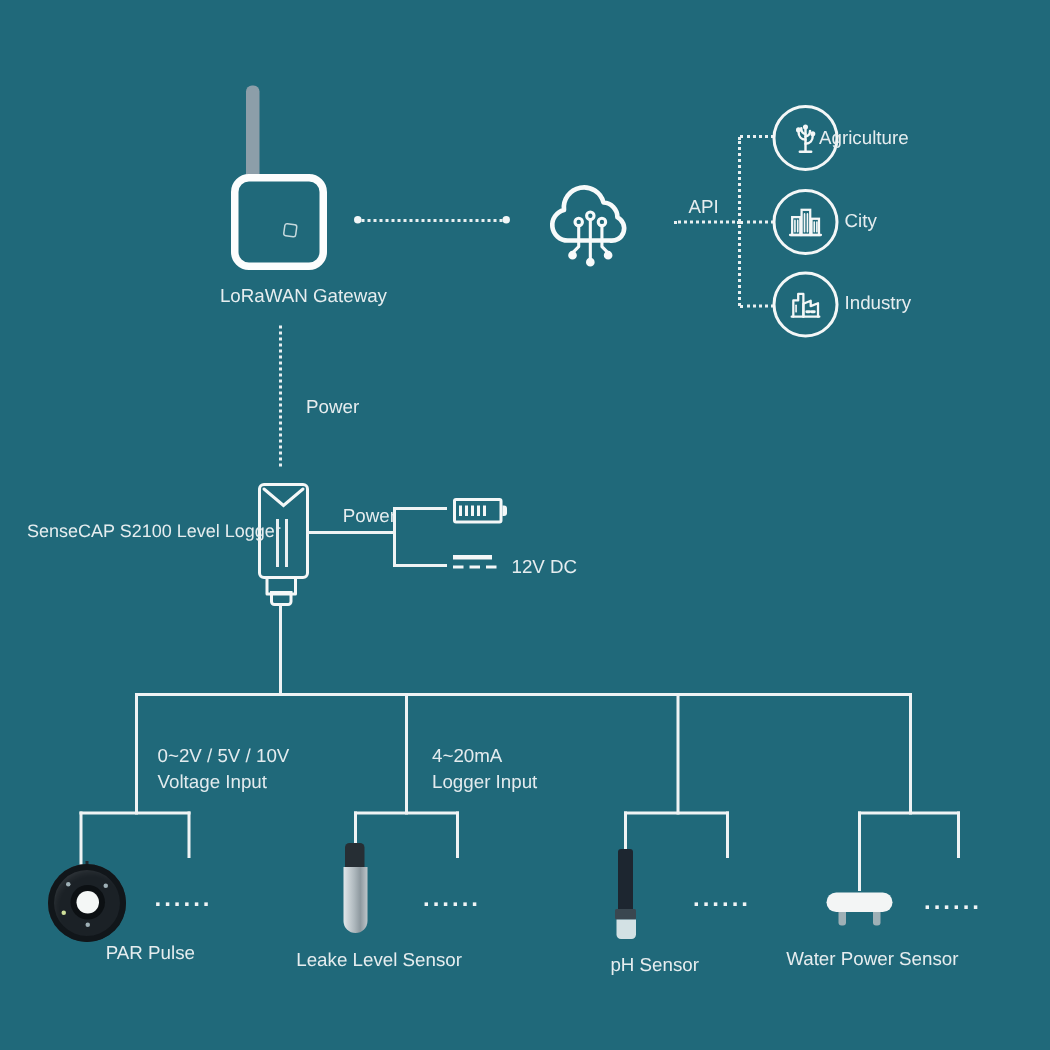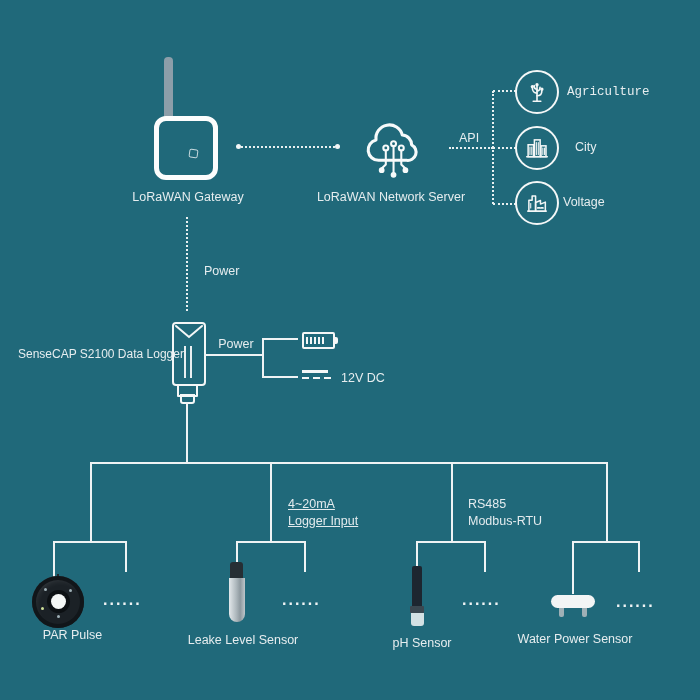--- a/index.html
+++ b/index.html
@@ -5,21 +5,21 @@
   html,body{margin:0;padding:0;}
   .canvas{
     position:relative;width:700px;height:700px;overflow:hidden;
     background:#20697A;
     font-family:"Liberation Sans", sans-serif;
     color:#E6EDEF;
   }
   .abs{position:absolute;}
   .lbl{font-size:12.5px;color:#E6EDEF;white-space:nowrap;}
   .lbl2{font-size:12.5px;line-height:17px;color:#E3EBEE;white-space:nowrap;}
-  .center{text-align:center;}
+  .center{text-align:right;}
   .hline{background:#EFF3F4;height:2px;}
   .vline{background:#EFF3F4;width:2px;}
   .dot-h{border-top:2px dotted #E9F0F1;height:0;}
   .dot-v{border-left:2px dotted #E9F0F1;width:0;}
   .end-dot{width:5px;height:5px;border-radius:50%;background:#F2F6F7;}
   .gw-square{
     width:54px;height:54px;border:5px solid #FCFDFD;border-radius:12px;
   }
   .antenna{width:9px;height:62px;background:#8C9EA9;border-radius:4px 4px 0 0;}
   .circle-icon{
@@ -73,21 +73,20 @@
         <circle cx="39" cy="29" r="2.4" fill="none"></circle>
         <path d="M24 31.5 V45 l-4 4"></path>
         <path d="M31.5 27.5 V53"></path>
         <path d="M39 31.5 V45 l4 4"></path>
         <circle cx="20" cy="50.5" r="1.8" fill="#F7FAFA"></circle>
         <circle cx="31.5" cy="55" r="1.8" fill="#F7FAFA"></circle>
         <circle cx="43" cy="50.5" r="1.8" fill="#F7FAFA"></circle>
       </g>
     </svg>
   </div>
-  <div class="abs lbl center" style="left:305px;top:190px;width:172px;">LoRaWAN Network Server</div>
 
   <div class="abs lbl" style="left:459px;top:131px;">API</div>
   <div class="abs dot-h" style="left:449px;top:147px;width:44px;"></div>
   <div class="abs dot-v" style="left:492px;top:91px;height:113px;"></div>
   <div class="abs dot-h" style="left:493px;top:90px;width:23px;"></div>
   <div class="abs dot-h" style="left:493px;top:147px;width:23px;"></div>
   <div class="abs dot-h" style="left:493px;top:203px;width:23px;"></div>
 
   <div class="abs circle-icon" style="left:515px;top:70px;">
     <svg width="26" height="26" viewBox="0 0 24 24" fill="none" stroke="#F4F7F7" stroke-width="1.5" stroke-linecap="round">
@@ -95,58 +94,58 @@
       <path d="M12 13 C9.5 13 7.7 11 7.7 8"></path>
       <path d="M12 15.5 C14.8 15.5 16.5 13.5 16.5 10.5"></path>
       <path d="M12 9.5 C10.4 9.5 9.4 8 9.4 6"></path>
       <path d="M12 11 C13.7 11 14.8 9.6 14.8 7.6"></path>
       <circle cx="7.7" cy="7" r="0.8" fill="#F4F7F7"></circle>
       <circle cx="16.5" cy="9.4" r="0.8" fill="#F4F7F7"></circle>
       <circle cx="12" cy="5.3" r="0.8" fill="#F4F7F7"></circle>
       <path d="M8.5 20.5 h7"></path>
     </svg>
   </div>
-  <div class="abs lbl" style="left:567px;top:85px;font-family:Liberation Mono, monospace;">Agriculture</div>
+  <div class="abs lbl" style="left:546px;top:85px;">Agriculture</div>
 
   <div class="abs circle-icon" style="left:515px;top:126px;">
     <svg width="26" height="26" viewBox="0 0 24 24" fill="none" stroke="#F4F7F7" stroke-width="1.4" stroke-linecap="round">
       <rect x="3.8" y="9" width="5" height="11"></rect>
       <rect x="9.6" y="4.5" width="5.3" height="15.5"></rect>
       <rect x="15.7" y="10" width="4.6" height="10"></rect>
       <path d="M5.5 11 v7 M7.2 11 v7 M11.4 7 v11 M13.2 7 v11 M17.4 12 v6 M19 12 v6" stroke-width="1"></path>
       <path d="M2.5 20 h19"></path>
     </svg>
   </div>
-  <div class="abs lbl" style="left:575px;top:140px;text-align:right;">City</div>
+  <div class="abs lbl" style="left:563px;top:140px;text-align:right;">City</div>
 
   <div class="abs circle-icon" style="left:515px;top:181px;">
     <svg width="26" height="26" viewBox="0 0 24 24" fill="none" stroke="#F4F7F7" stroke-width="1.4" stroke-linecap="round" stroke-linejoin="round">
       <path d="M4.5 19.5 V9.5 h3 V5.5 h3.2 V19.5"></path>
       <path d="M10.7 19.5 V11.5 l4.5 -1.8 V13 l4.5 -1.8 V19.5"></path>
       <path d="M3.5 19.5 h17"></path>
       <path d="M12.8 16.5 h5.5" stroke-dasharray="1.6 1.4" stroke-width="1.8"></path>
       <path d="M6.2 12.5 v4" stroke-width="1"></path>
     </svg>
   </div>
-  <div class="abs lbl" style="left:563px;top:195px;">Voltage</div>
+  <div class="abs lbl" style="left:563px;top:195px;">Industry</div>
 
   <div class="abs dot-v" style="left:186px;top:217px;height:94px;"></div>
   <div class="abs lbl" style="left:204px;top:264px;">Power</div>
 
   <div class="abs logger-body" style="left:172px;top:322px;"></div>
   <div class="abs" style="left:173px;top:322px;">
     <svg width="32" height="20" viewBox="0 0 32 20" fill="none" stroke="#F4F7F7" stroke-width="2" stroke-linecap="round">
         <path d="M3 4 L16 15 L29 4"></path>
       </svg>
   </div>
   <div class="abs" style="left:184px;top:346px;width:1.5px;height:32px;background:#E9EFF1;"></div>
   <div class="abs" style="left:190px;top:346px;width:1.5px;height:32px;background:#E9EFF1;"></div>
   <div class="abs logger-neck1" style="left:177px;top:384px;"></div>
   <div class="abs logger-neck2" style="left:180px;top:394px;"></div>
-  <div class="abs lbl" style="left:18px;top:347px;width:150px;text-align:left;font-size:12px;">SenseCAP S2100 Data Logger</div>
+  <div class="abs lbl" style="left:18px;top:347px;width:150px;text-align:left;font-size:12px;">SenseCAP S2100 Level Logger</div>
 
   <div class="abs lbl center" style="left:208px;top:337px;width:56px;">Power</div>
   <div class="abs hline" style="left:204px;top:354px;width:60px;"></div>
   <div class="abs vline" style="left:262px;top:338px;height:40px;"></div>
   <div class="abs hline" style="left:262px;top:338px;width:36px;"></div>
   <div class="abs hline" style="left:262px;top:376px;width:36px;"></div>
 
   <div class="abs" style="left:302px;top:332px;display:flex;align-items:center;">
     <div class="batt">
         <i></i>
@@ -169,27 +168,27 @@
   <div class="abs lbl" style="left:341px;top:371px;">12V DC</div>
 
   <div class="abs vline" style="left:186px;top:402px;height:61px;"></div>
   <div class="abs hline" style="left:90px;top:462px;width:518px;"></div>
 
   <div class="abs vline" style="left:90px;top:462px;height:81px;"></div>
   <div class="abs vline" style="left:270px;top:462px;height:81px;"></div>
   <div class="abs vline" style="left:451px;top:462px;height:81px;"></div>
   <div class="abs vline" style="left:606px;top:462px;height:81px;"></div>
 
-  <div class="abs lbl2" style="left:288px;top:496px;text-decoration:underline;">
+  <div class="abs lbl2" style="left:105px;top:496px;">
+    <div>0~2V / 5V / 10V</div>
+    <div>Voltage Input</div>
+  </div>
+  <div class="abs lbl2" style="left:288px;top:496px;">
     <div>4~20mA</div>
     <div>Logger Input</div>
-  </div>
-  <div class="abs lbl2" style="left:468px;top:496px;">
-    <div>RS485</div>
-    <div>Modbus-RTU</div>
   </div>
 
   <div class="abs hline" style="left:53px;top:541px;width:74px;"></div>
   <div class="abs vline" style="left:53px;top:541px;height:36px;"></div>
   <div class="abs vline" style="left:125px;top:541px;height:31px;"></div>
 
   <div class="abs hline" style="left:236px;top:541px;width:70px;"></div>
   <div class="abs vline" style="left:236px;top:541px;height:21px;"></div>
   <div class="abs vline" style="left:304px;top:541px;height:31px;"></div>
 

